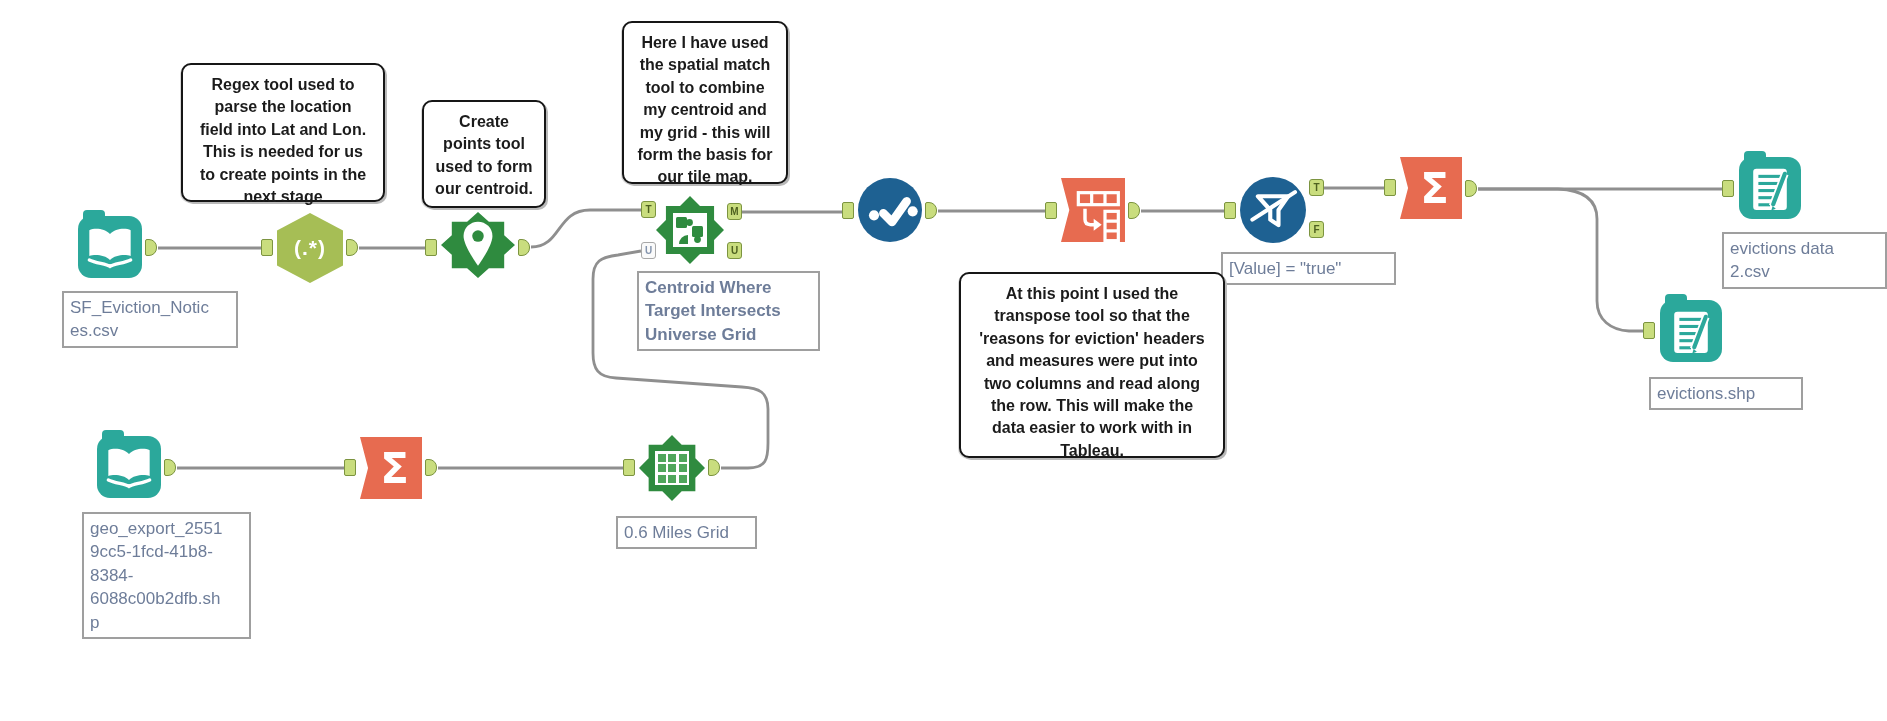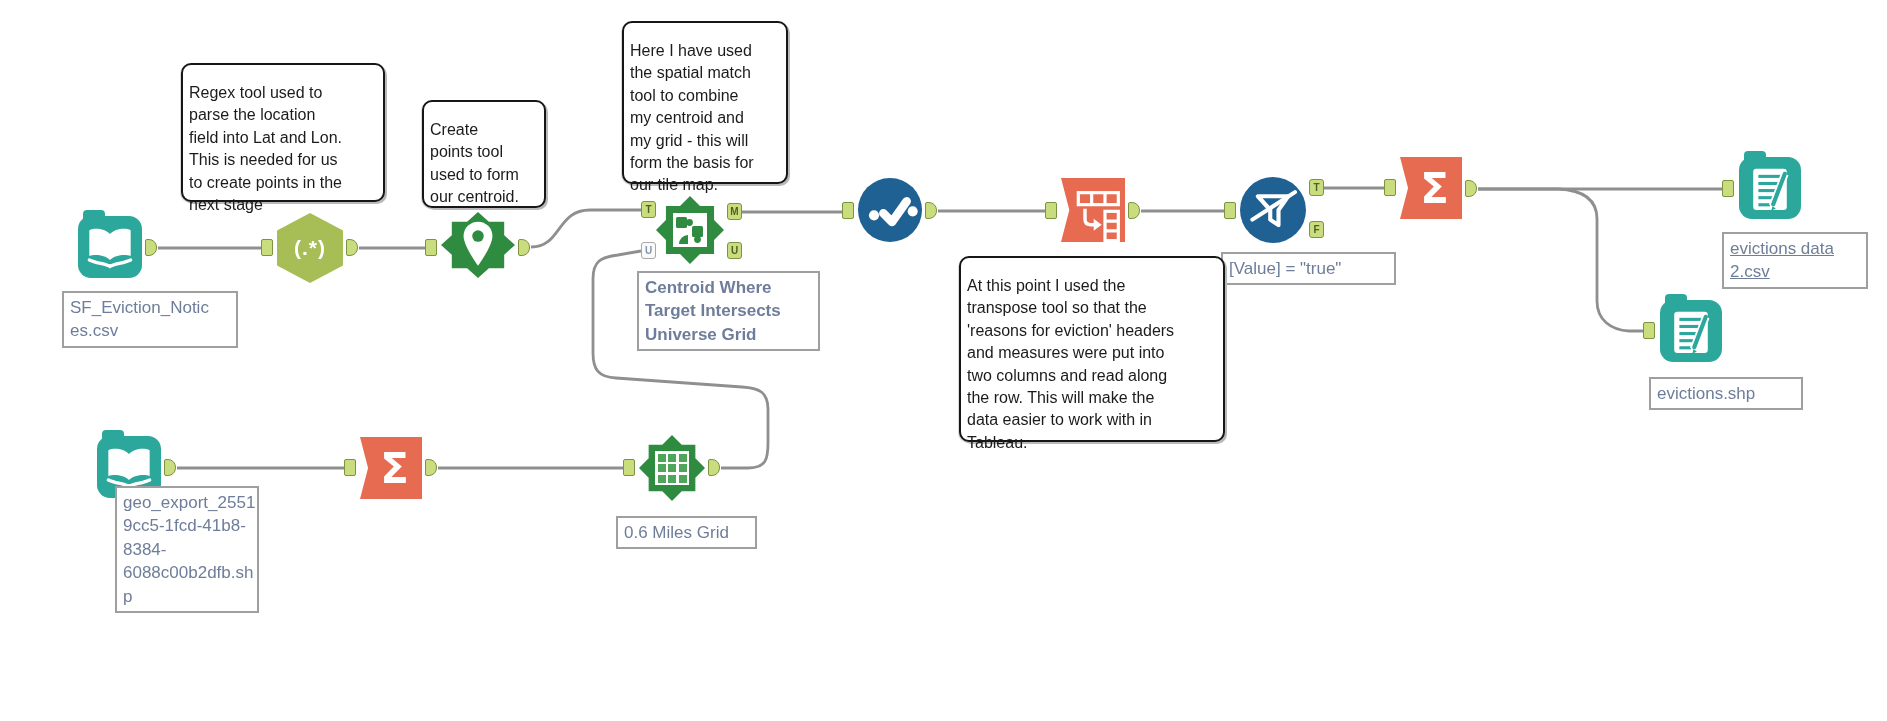--- a/index.html
+++ b/index.html
@@ -28,22 +28,22 @@
   .grid-cells div{background:#4FA65B;}
   .anchor{position:absolute;z-index:4;width:12px;height:17px;background:#C9DD7E;
     border:1px solid #7C9440;box-sizing:border-box;}
   .anchor.out{border-radius:2px 8px 8px 2px;}
   .anchor.in{border-radius:2px;}
   .anchor.letter{width:15px;display:flex;align-items:center;justify-content:center;
     font-size:10px;font-weight:bold;color:#4e6120;border-radius:3px;}
   .anchor.white{background:#fafafa;border-color:#a8a8a8;color:#8494ad;}
   .comment{position:absolute;z-index:6;background:#fff;border:2px solid #161616;
     border-radius:10px;box-sizing:border-box;color:#1b1b1b;font-size:16px;line-height:1.4;
-    text-align:left;white-space:pre-line;padding:17px 6px;
-    box-shadow:2px 2px 0 #b9b9b9,-1px 1px 0 #d9d9d9;}
+    text-align:center;white-space:pre-line;padding:9px 6px;
+    box-shadow:2px 2px 0 #b9b9b9,-1px 1px 0 #d9d9d9;font-weight:bold;}
   .label{position:absolute;z-index:5;background:#fff;border:2px solid #9f9f9f;
     box-sizing:border-box;color:#6E7D99;font-size:17px;line-height:1.38;
     white-space:pre-line;padding:3px 6px;}
 </style>
 </head>
 <body>
 
 <div class="canvas">
 
   <svg class="wires" width="1887" height="721">
@@ -217,38 +217,38 @@
 points tool
 used to form
 our centroid.</div>
   <div class="comment" style="left:622px;top:21px;width:166px;height:163px;">Here I have used
 the spatial match
 tool to combine
 my centroid and
 my grid - this will
 form the basis for
 our tile map.</div>
-  <div class="comment" style="left:959px;top:256px;width:266px;height:186px;">At this point I used the
+  <div class="comment" style="left:959px;top:272px;width:266px;height:186px;">At this point I used the
 transpose tool so that the
 'reasons for eviction' headers
 and measures were put into
 two columns and read along
 the row. This will make the
 data easier to work with in
 Tableau.</div>
 
   <div class="label" style="left:62px;top:291px;width:176px;">SF_Eviction_Notic
 es.csv</div>
   <div class="label" style="left:637px;top:271px;width:183px;font-weight:bold;">Centroid Where
 Target Intersects
 Universe Grid</div>
   <div class="label" style="left:1221px;top:252px;width:175px;">[Value] = "true"</div>
-  <div class="label" style="left:1722px;top:232px;width:146px;text-decoration:underline;">evictions data
+  <div class="label" style="left:1722px;top:232px;width:165px;">evictions data
 2.csv</div>
   <div class="label" style="left:1649px;top:377px;width:154px;">evictions.shp</div>
-  <div class="label" style="left:82px;top:486px;width:144px;margin-left:33px;">geo_export_2551
+  <div class="label" style="left:82px;top:512px;width:169px;">geo_export_2551
 9cc5-1fcd-41b8-
 8384-
 6088c00b2dfb.sh
 p</div>
   <div class="label" style="left:616px;top:516px;width:141px;">0.6 Miles Grid</div>
 
 </div>
 
 </body></html>

